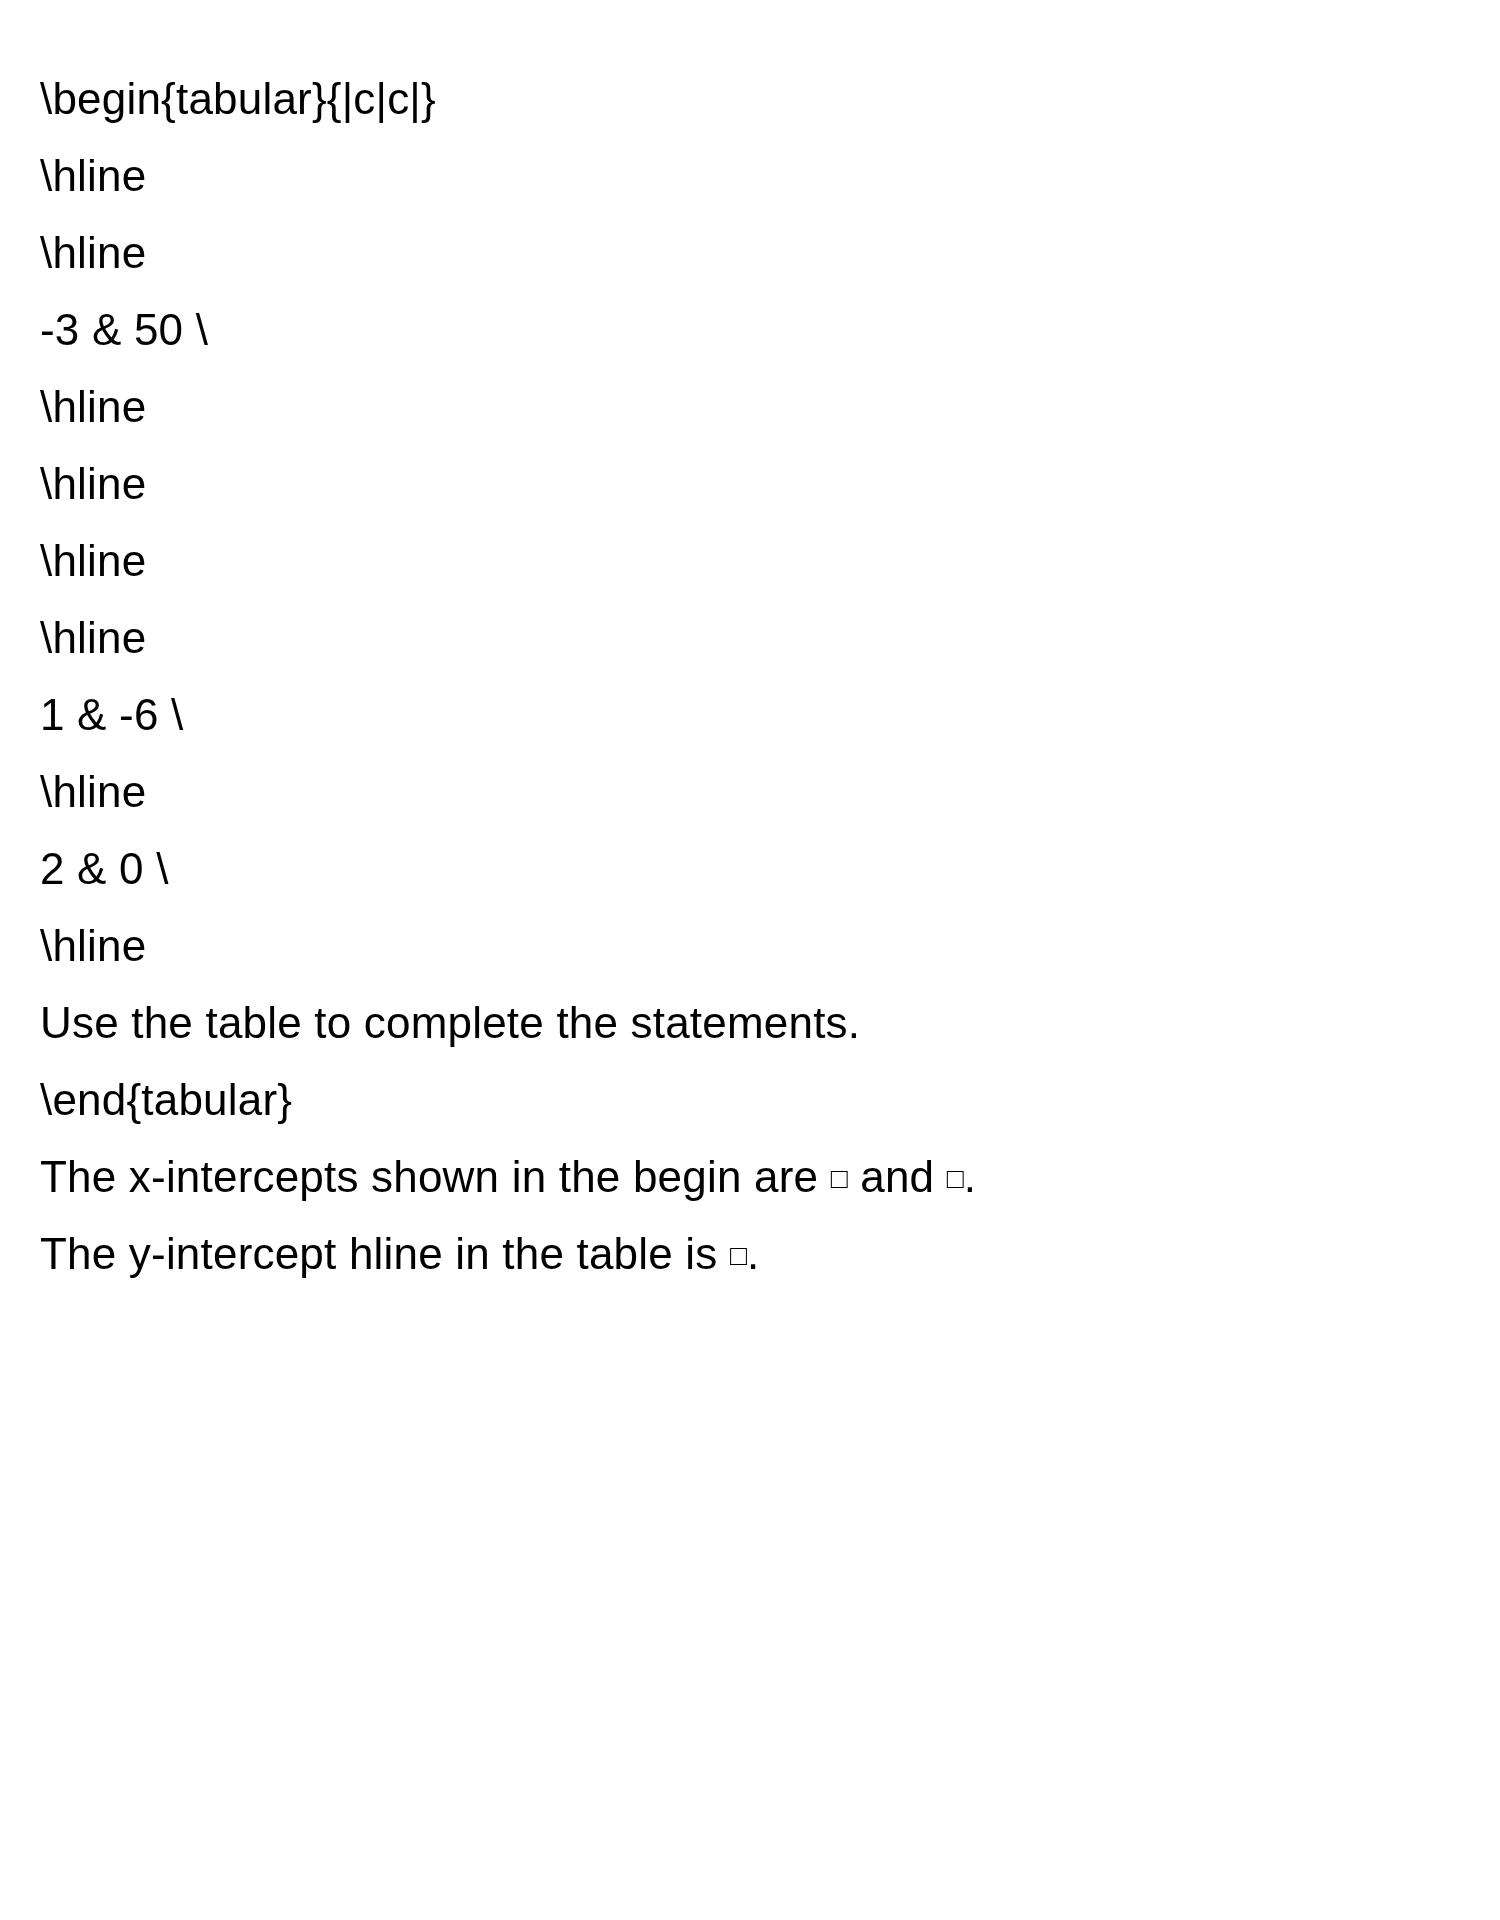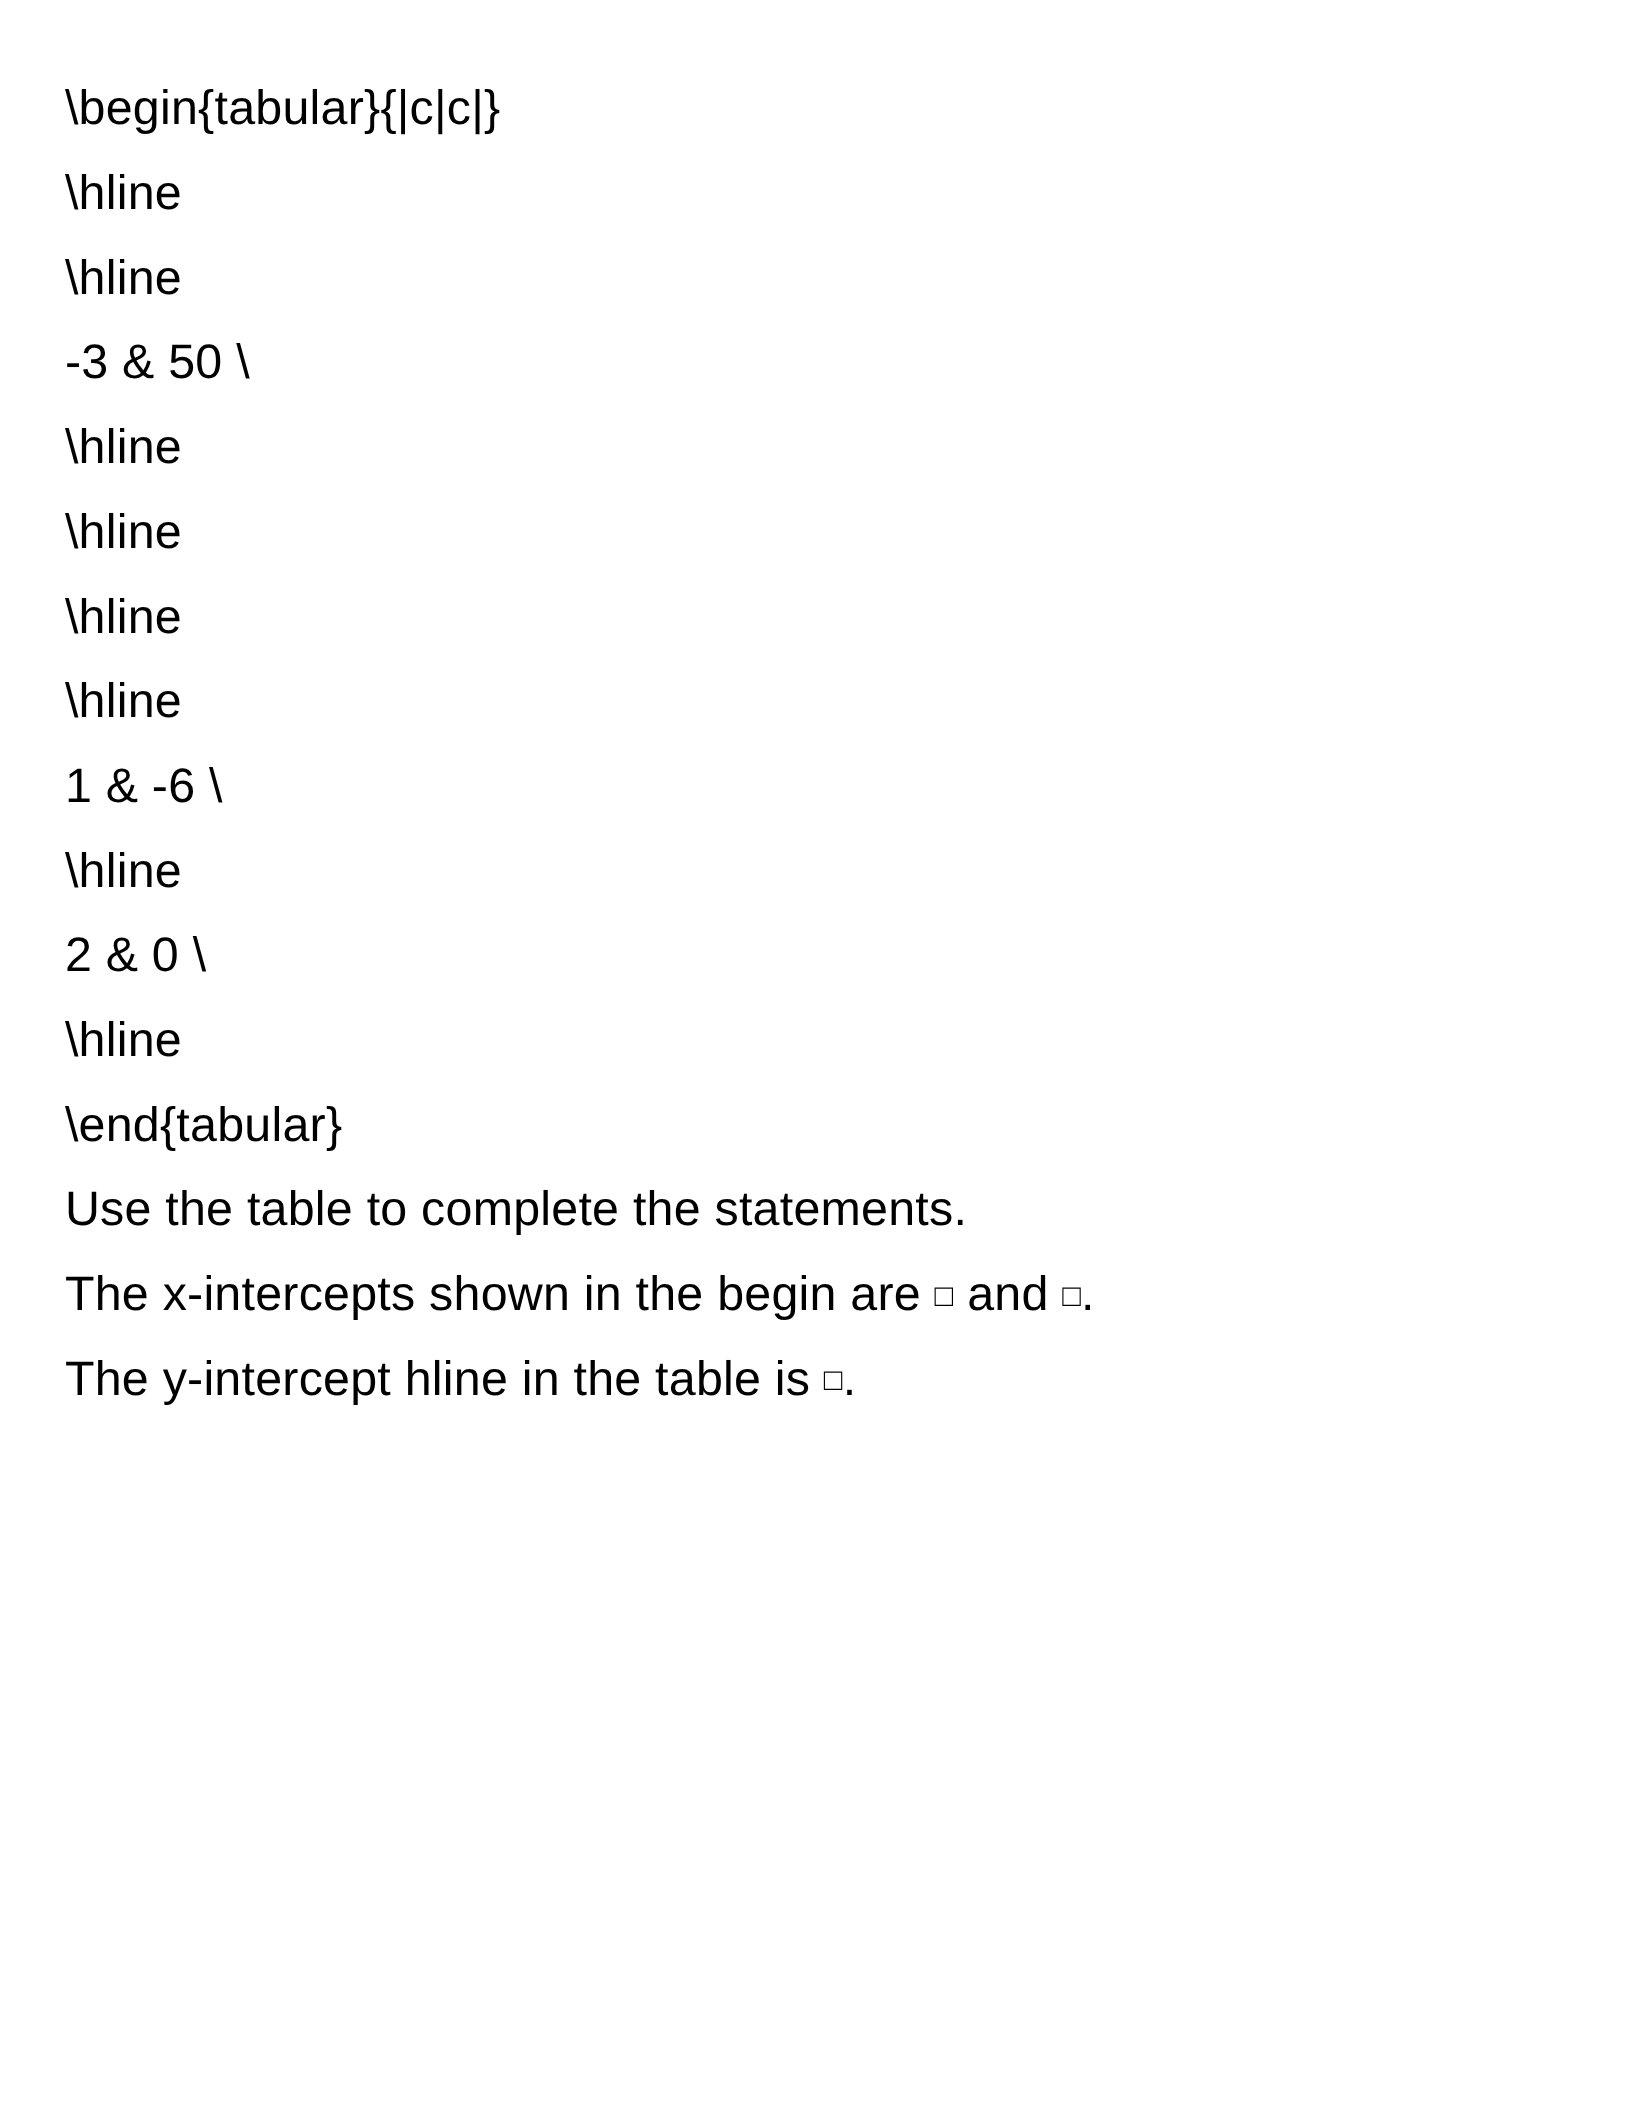--- a/index.html
+++ b/index.html
@@ -9,21 +9,20 @@
     height: 1920px;
     background: #ffffff;
     font-family: -apple-system, BlinkMacSystemFont, "Segoe UI", Helvetica, Arial, sans-serif;
     color: #000000;
   }
   .content {
     padding: 60px 40px 40px 40px;
     font-size: 44px;
     line-height: 1.75;
     letter-spacing: 0.2px;
-    margin-left: 19px;
   }
   .line {
     white-space: pre;
   }
   .placeholder {
     display: inline-block;
     font-size: 28px;
     vertical-align: baseline;
     position: relative;
     top: -4px;
@@ -38,17 +37,17 @@
   <div class="line">\hline</div>
   <div class="line">-3 &amp; 50 \</div>
   <div class="line">\hline</div>
   <div class="line">\hline</div>
   <div class="line">\hline</div>
   <div class="line">\hline</div>
   <div class="line">1 &amp; -6 \</div>
   <div class="line">\hline</div>
   <div class="line">2 &amp; 0 \</div>
   <div class="line">\hline</div>
+  <div class="line">Use the table to complete the statements.</div>
   <div class="line">\end{tabular}</div>
-  <div class="line">Use the table to complete the statements.</div>
   <div class="line"><span>The x-intercepts shown in the begin are </span><span class="placeholder">□</span><span> and </span><span class="placeholder">□</span><span>.</span></div>
   <div class="line"><span>The y-intercept hline in the table is </span><span class="placeholder">□</span><span>.</span></div>
 </div>
 
 </body></html>

